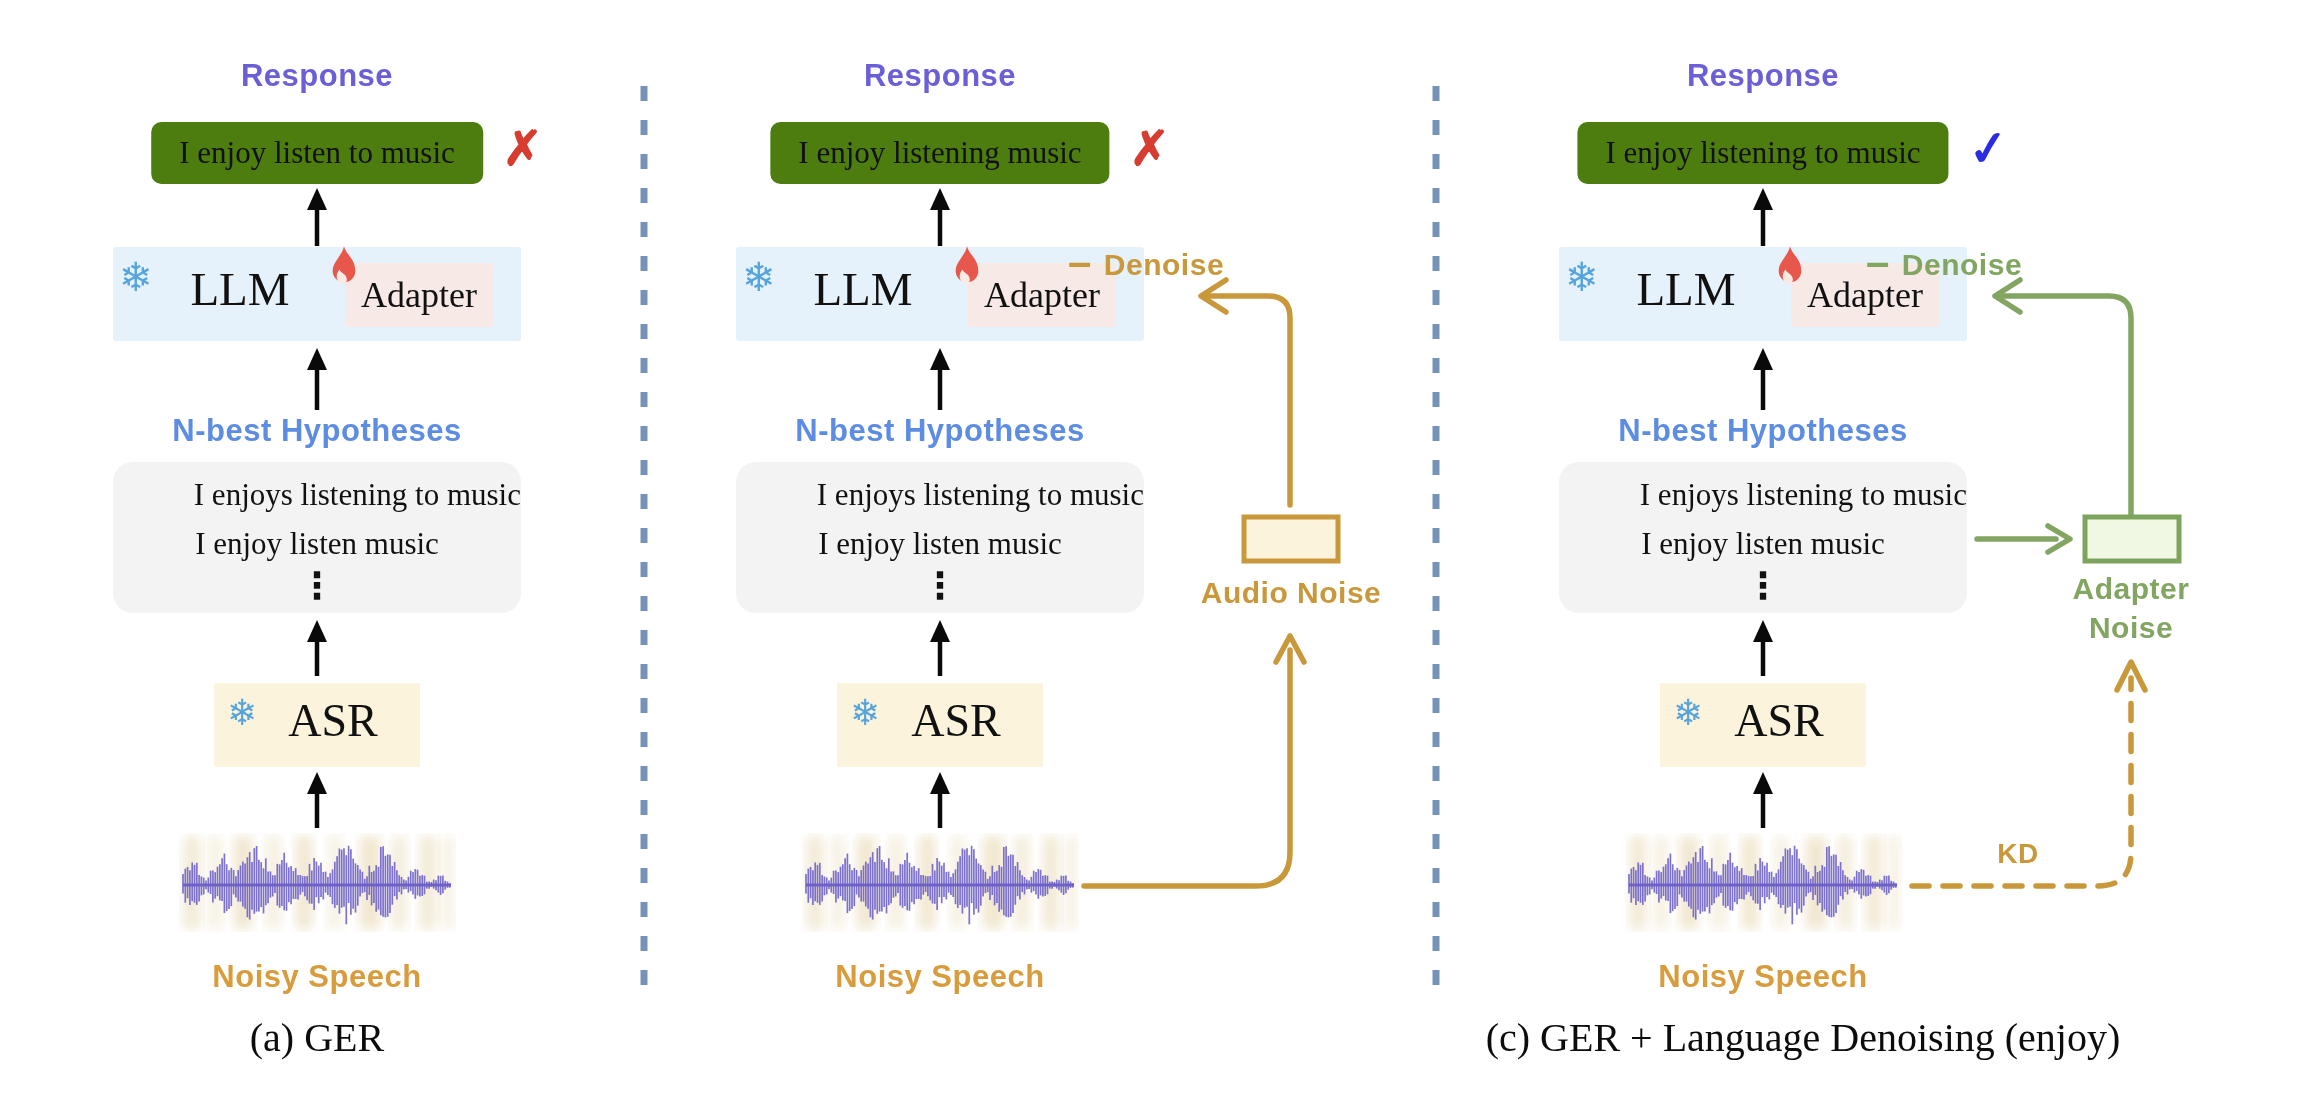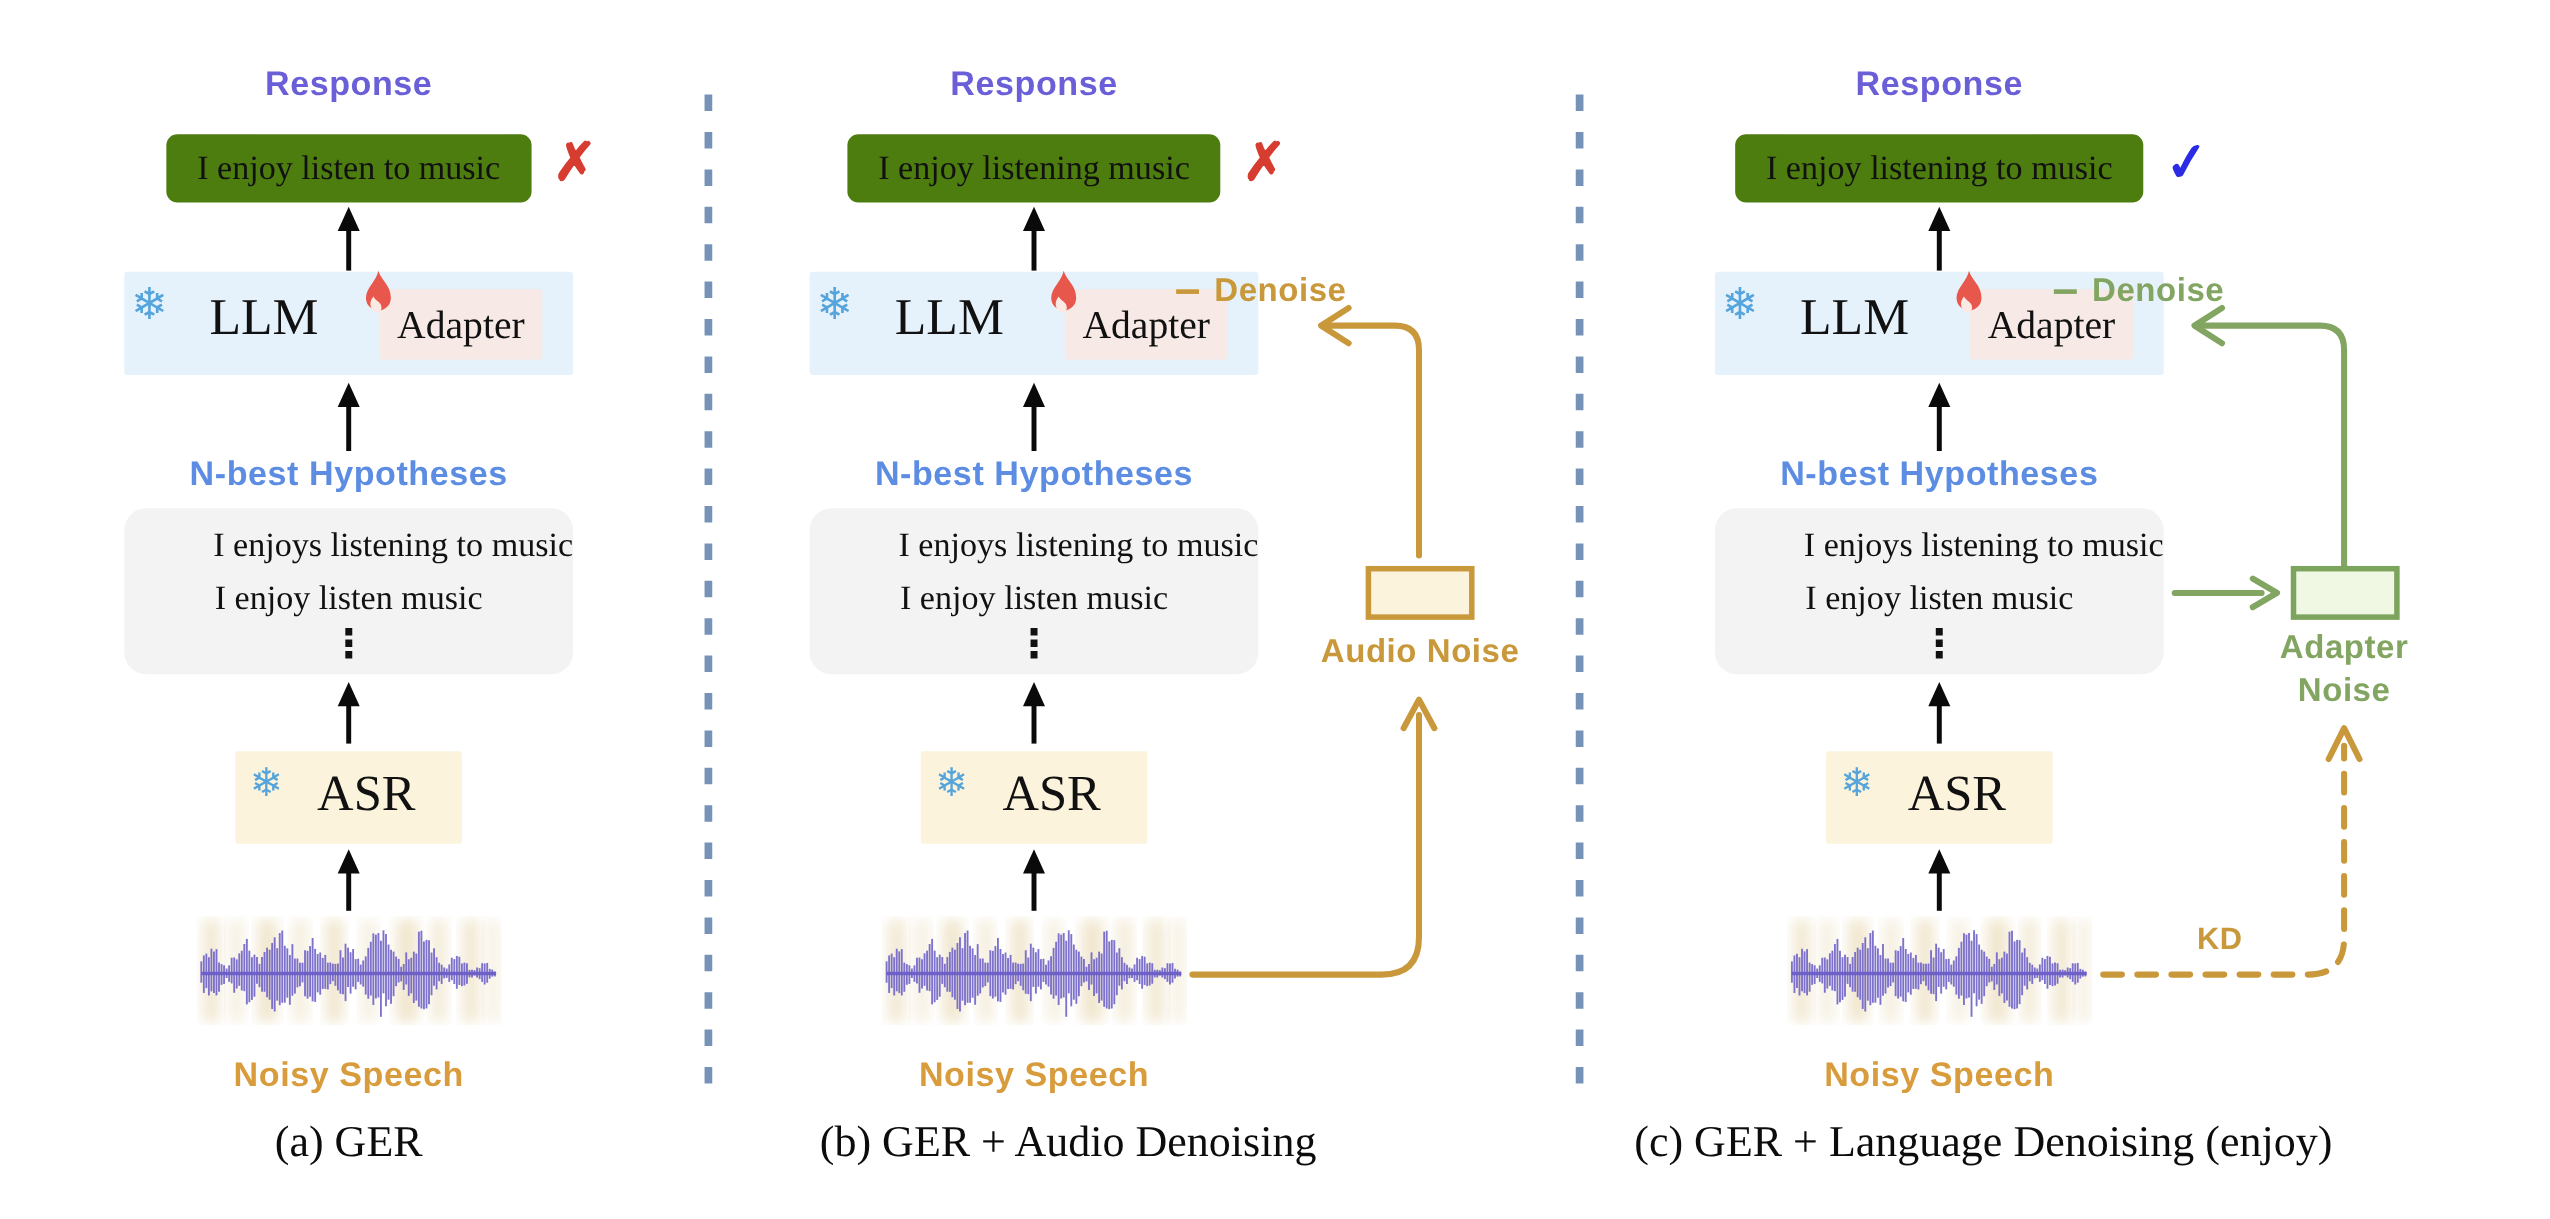--- a/index.html
+++ b/index.html
@@ -451,21 +451,20 @@
             <line x1="262.60000000000053" y1="42.85928780834699" x2="262.60000000000053" y2="62.029669586229126"></line>
             <line x1="264.90000000000055" y1="42.40928041731691" x2="264.90000000000055" y2="60.35841254803335"></line>
             <line x1="267.20000000000056" y1="47.78713869596005" x2="267.20000000000056" y2="56.63563243304289"></line>
             <line x1="269.50000000000057" y1="48.45265544387979" x2="269.50000000000057" y2="54.84337459158251"></line>
             <line x1="271.8000000000006" y1="50.24987864211105" x2="271.8000000000006" y2="54.659233249711214"></line>
           </g>
         </svg>
       </div>
     <div class="lbl lbl-noisy">Noisy Speech</div>
   </div>
-  <div class="caption" style="left:971px;">(b) GER + Audio Denoising</div>
 
   <div class="anno goldtxt denoise-row" style="left:1068px;top:248px;">
     <span class="minus">–</span>
     <span>Denoise</span>
   </div>
   <div class="anno goldtxt center-x" style="left:1291px;top:576px;font-size:30px;">Audio Noise</div>
 
   <div class="panel" style="--cx:1763px;">
     <div class="lbl lbl-response">Response</div>
     <div class="response-row">

